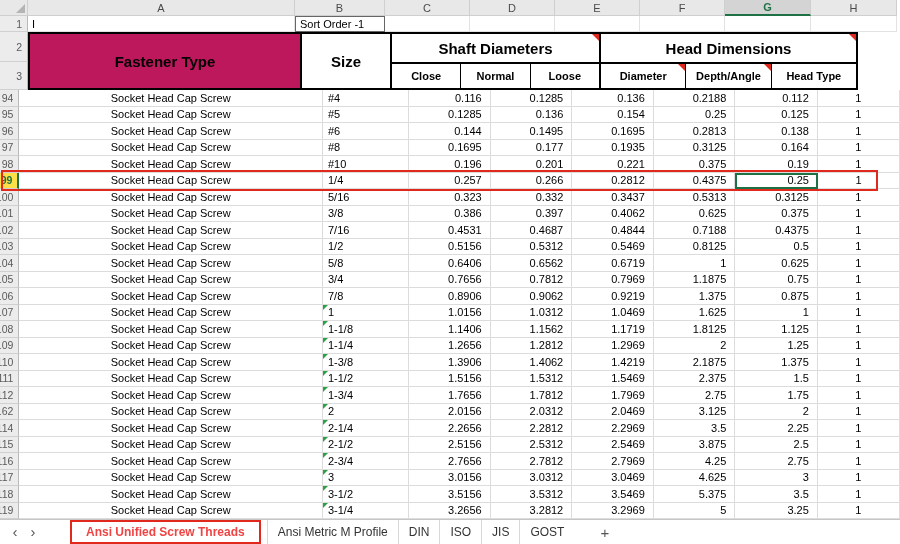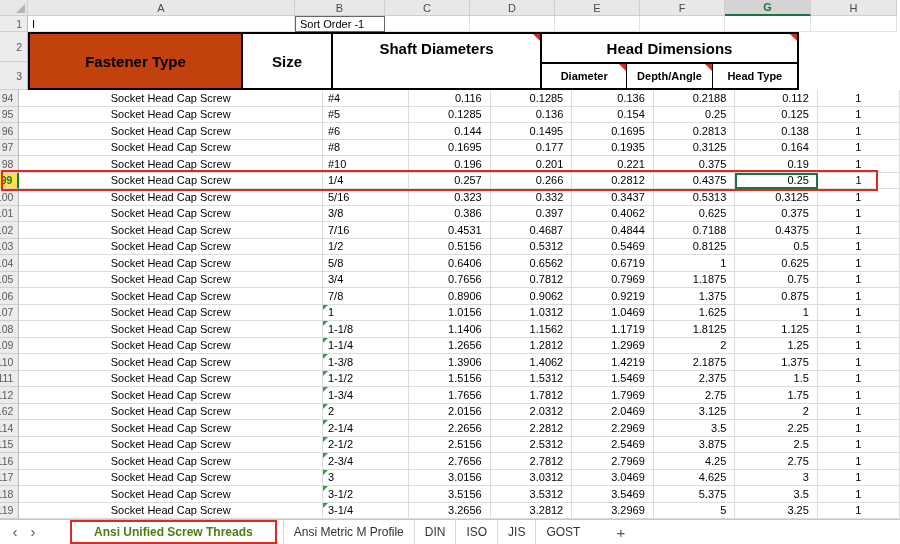--- a/index.html
+++ b/index.html
@@ -24,22 +24,22 @@
       justify-content:flex-end;padding-right:5px;border-right:1px solid #b9b9b9;border-bottom:1px solid #d0d0d0;}
   .cell1{display:flex;align-items:center;padding-left:4px;border-right:1px solid #e2e2e2;border-bottom:1px solid #e2e2e2;overflow:hidden;}
   .b1{border:1px solid #666;font-size:11px;}
 
   
   .band{display:flex;height:58px;}
   .h-rn{width:28px;display:flex;flex-direction:column;}
   .h-rn > div{background:#ececec;color:#5a5a5a;font-size:10.5px;display:flex;align-items:center;
       justify-content:flex-end;padding-right:5px;border-right:1px solid #b9b9b9;border-bottom:1px solid #d0d0d0;}
   .hrn2a{height:30px;} .hrn3a{height:28px;}
-  .h-a{width:215px;border:2px solid #000;display:flex;align-items:center;justify-content:center;
-       font-weight:bold;font-size:15px;background:#c2410c;}
+  .h-a{width:274px;border:2px solid #000;display:flex;align-items:center;justify-content:center;
+       font-weight:bold;font-size:15px;background:#be185d;}
   .h-b{width:90px;border:2px solid #000;border-left:none;display:flex;align-items:center;justify-content:center;
        font-weight:bold;font-size:15px;}
   .h-grp{display:flex;flex-direction:column;border:2px solid #000;border-left:none;}
   .h-grp.ce{width:209px;} .h-grp.fh{width:257px;}
   .h-top{height:28px;display:flex;align-items:center;justify-content:center;font-weight:bold;font-size:15px;position:relative;}
   .h-sub{flex:1;display:flex;border-top:2px solid #000;}
   .h-s{flex:1;display:flex;align-items:center;justify-content:center;font-weight:bold;font-size:11px;
        border-right:1px solid #000;position:relative;}
   .h-s:last-child{border-right:none;}
   .rflag{position:absolute;top:0;right:0;width:0;height:0;border-top:7px solid #e0281c;border-left:7px solid transparent;}
@@ -61,21 +61,21 @@
 
   
   .row99-box{position:absolute;left:1px;top:170px;width:877px;height:21px;border:2px solid #e0281c;pointer-events:none;}
 
   
   .tabbar{height:25px;display:flex;align-items:center;border-top:1px solid #c6c6c6;background:#fff;padding-left:6px;}
   .navarrow{width:18px;text-align:center;color:#555;font-size:15px;line-height:22px;cursor:default;}
   .tabs{display:flex;align-items:center;height:100%;margin-left:28px;}
   .tab{padding:3px 10px;font-size:12px;color:#333;display:flex;align-items:center;height:100%;}
   .tab + .tab{border-left:1px solid #d8d8d8;}
-  .tab.active{font-weight:bold;color:#4d7c0f;border:2px solid #e0281c;padding:2px 22px;margin-right:6px;}
+  .tab.active{font-weight:bold;color:#ef4444;border:2px solid #e0281c;padding:2px 14px;margin-right:6px;}
   .addsheet{margin-left:26px;color:#555;font-size:15px;line-height:15px;}
 </style>
 </head>
 <body>
 
 <div class="app">
 
   <div class="colstrip">
     <div class="corner">
       <span class="corner-tri"></span>
@@ -107,20 +107,31 @@
       <div class="hrn2a">2</div>
       <div class="hrn3a">3</div>
     </div>
     <div class="h-a">Fastener Type</div>
     <div class="h-b">Size</div>
     <div class="h-grp ce">
       <div class="h-top">
         <span>Shaft Diameters</span>
         <span class="rflag"></span>
       </div>
+      <div class="h-sub">
+        <div class="h-s">
+          <span>Close</span>
+        </div>
+        <div class="h-s">
+          <span>Normal</span>
+        </div>
+        <div class="h-s">
+          <span>Loose</span>
+        </div>
+      </div>
     </div>
     <div class="h-grp fh">
       <div class="h-top">
         <span>Head Dimensions</span>
         <span class="rflag"></span>
       </div>
       <div class="h-sub">
         <div class="h-s">
           <span>Diameter</span>
           <span class="rflag"></span>

